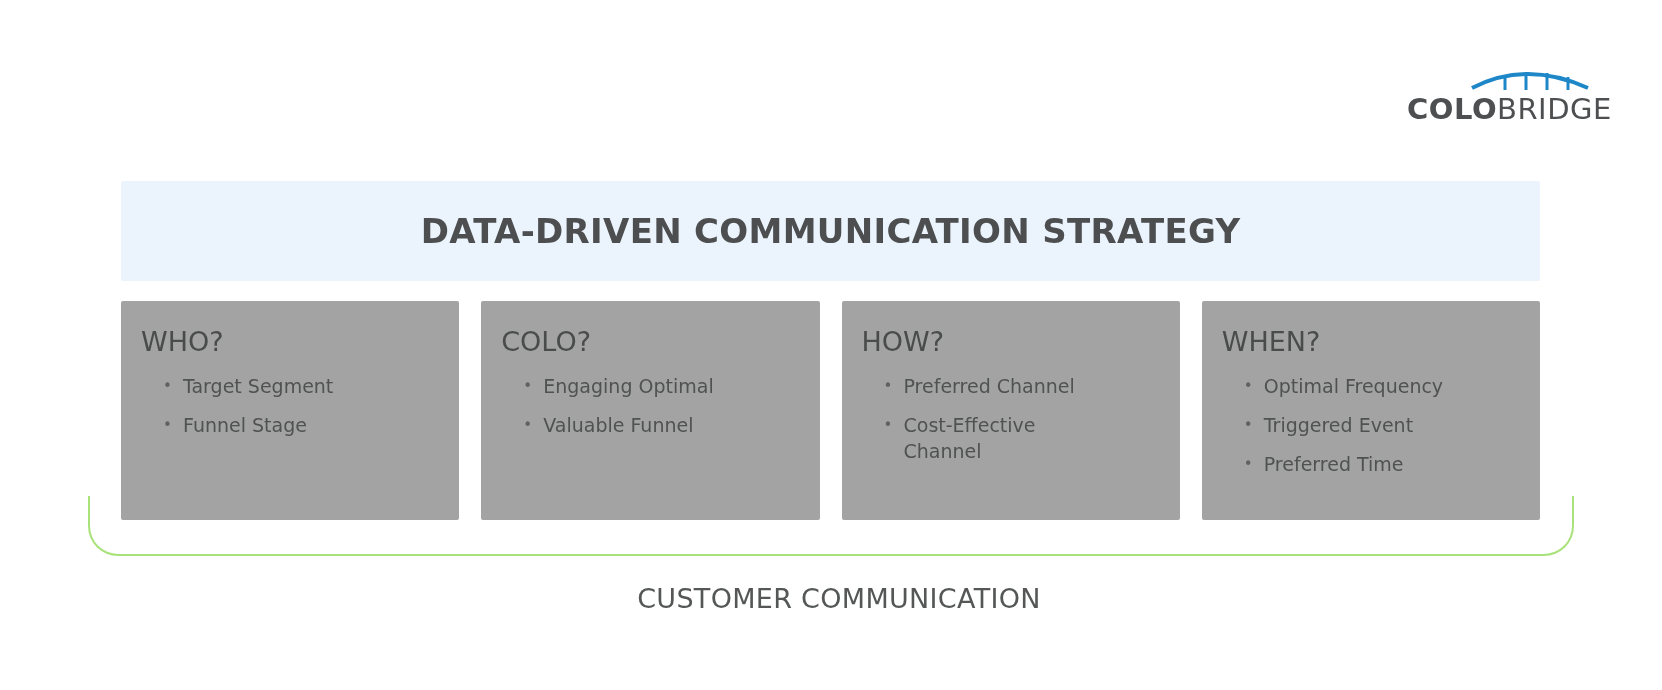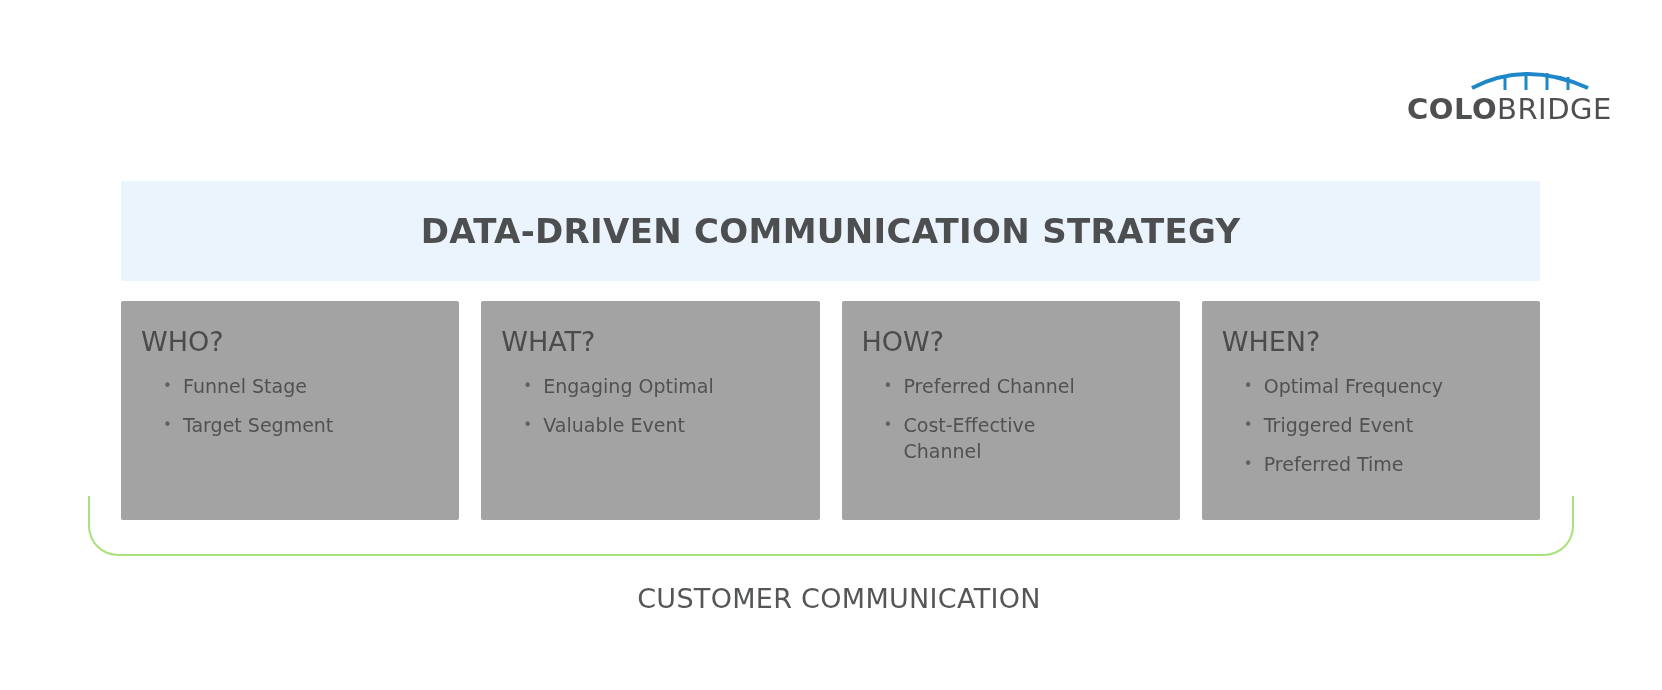--- a/index.html
+++ b/index.html
@@ -45,29 +45,29 @@
 <div class="header">
   <div class="header-title">DATA-DRIVEN COMMUNICATION STRATEGY</div>
 </div>
 
 <div class="bracket"></div>
 
 <div class="cards">
   <div class="card">
     <div class="card-title">WHO?</div>
     <ul class="card-list">
+      <li>Target Segment</li>
       <li>Funnel Stage</li>
-      <li>Target Segment</li>
     </ul>
   </div>
   <div class="card">
-    <div class="card-title">WHAT?</div>
+    <div class="card-title">COLO?</div>
     <ul class="card-list">
       <li>Engaging Optimal</li>
-      <li>Valuable Event</li>
+      <li>Valuable Funnel</li>
     </ul>
   </div>
   <div class="card">
     <div class="card-title">HOW?</div>
     <ul class="card-list">
       <li>Preferred Channel</li>
       <li style="max-width:150px;">Cost-Effective Channel</li>
     </ul>
   </div>
   <div class="card">

